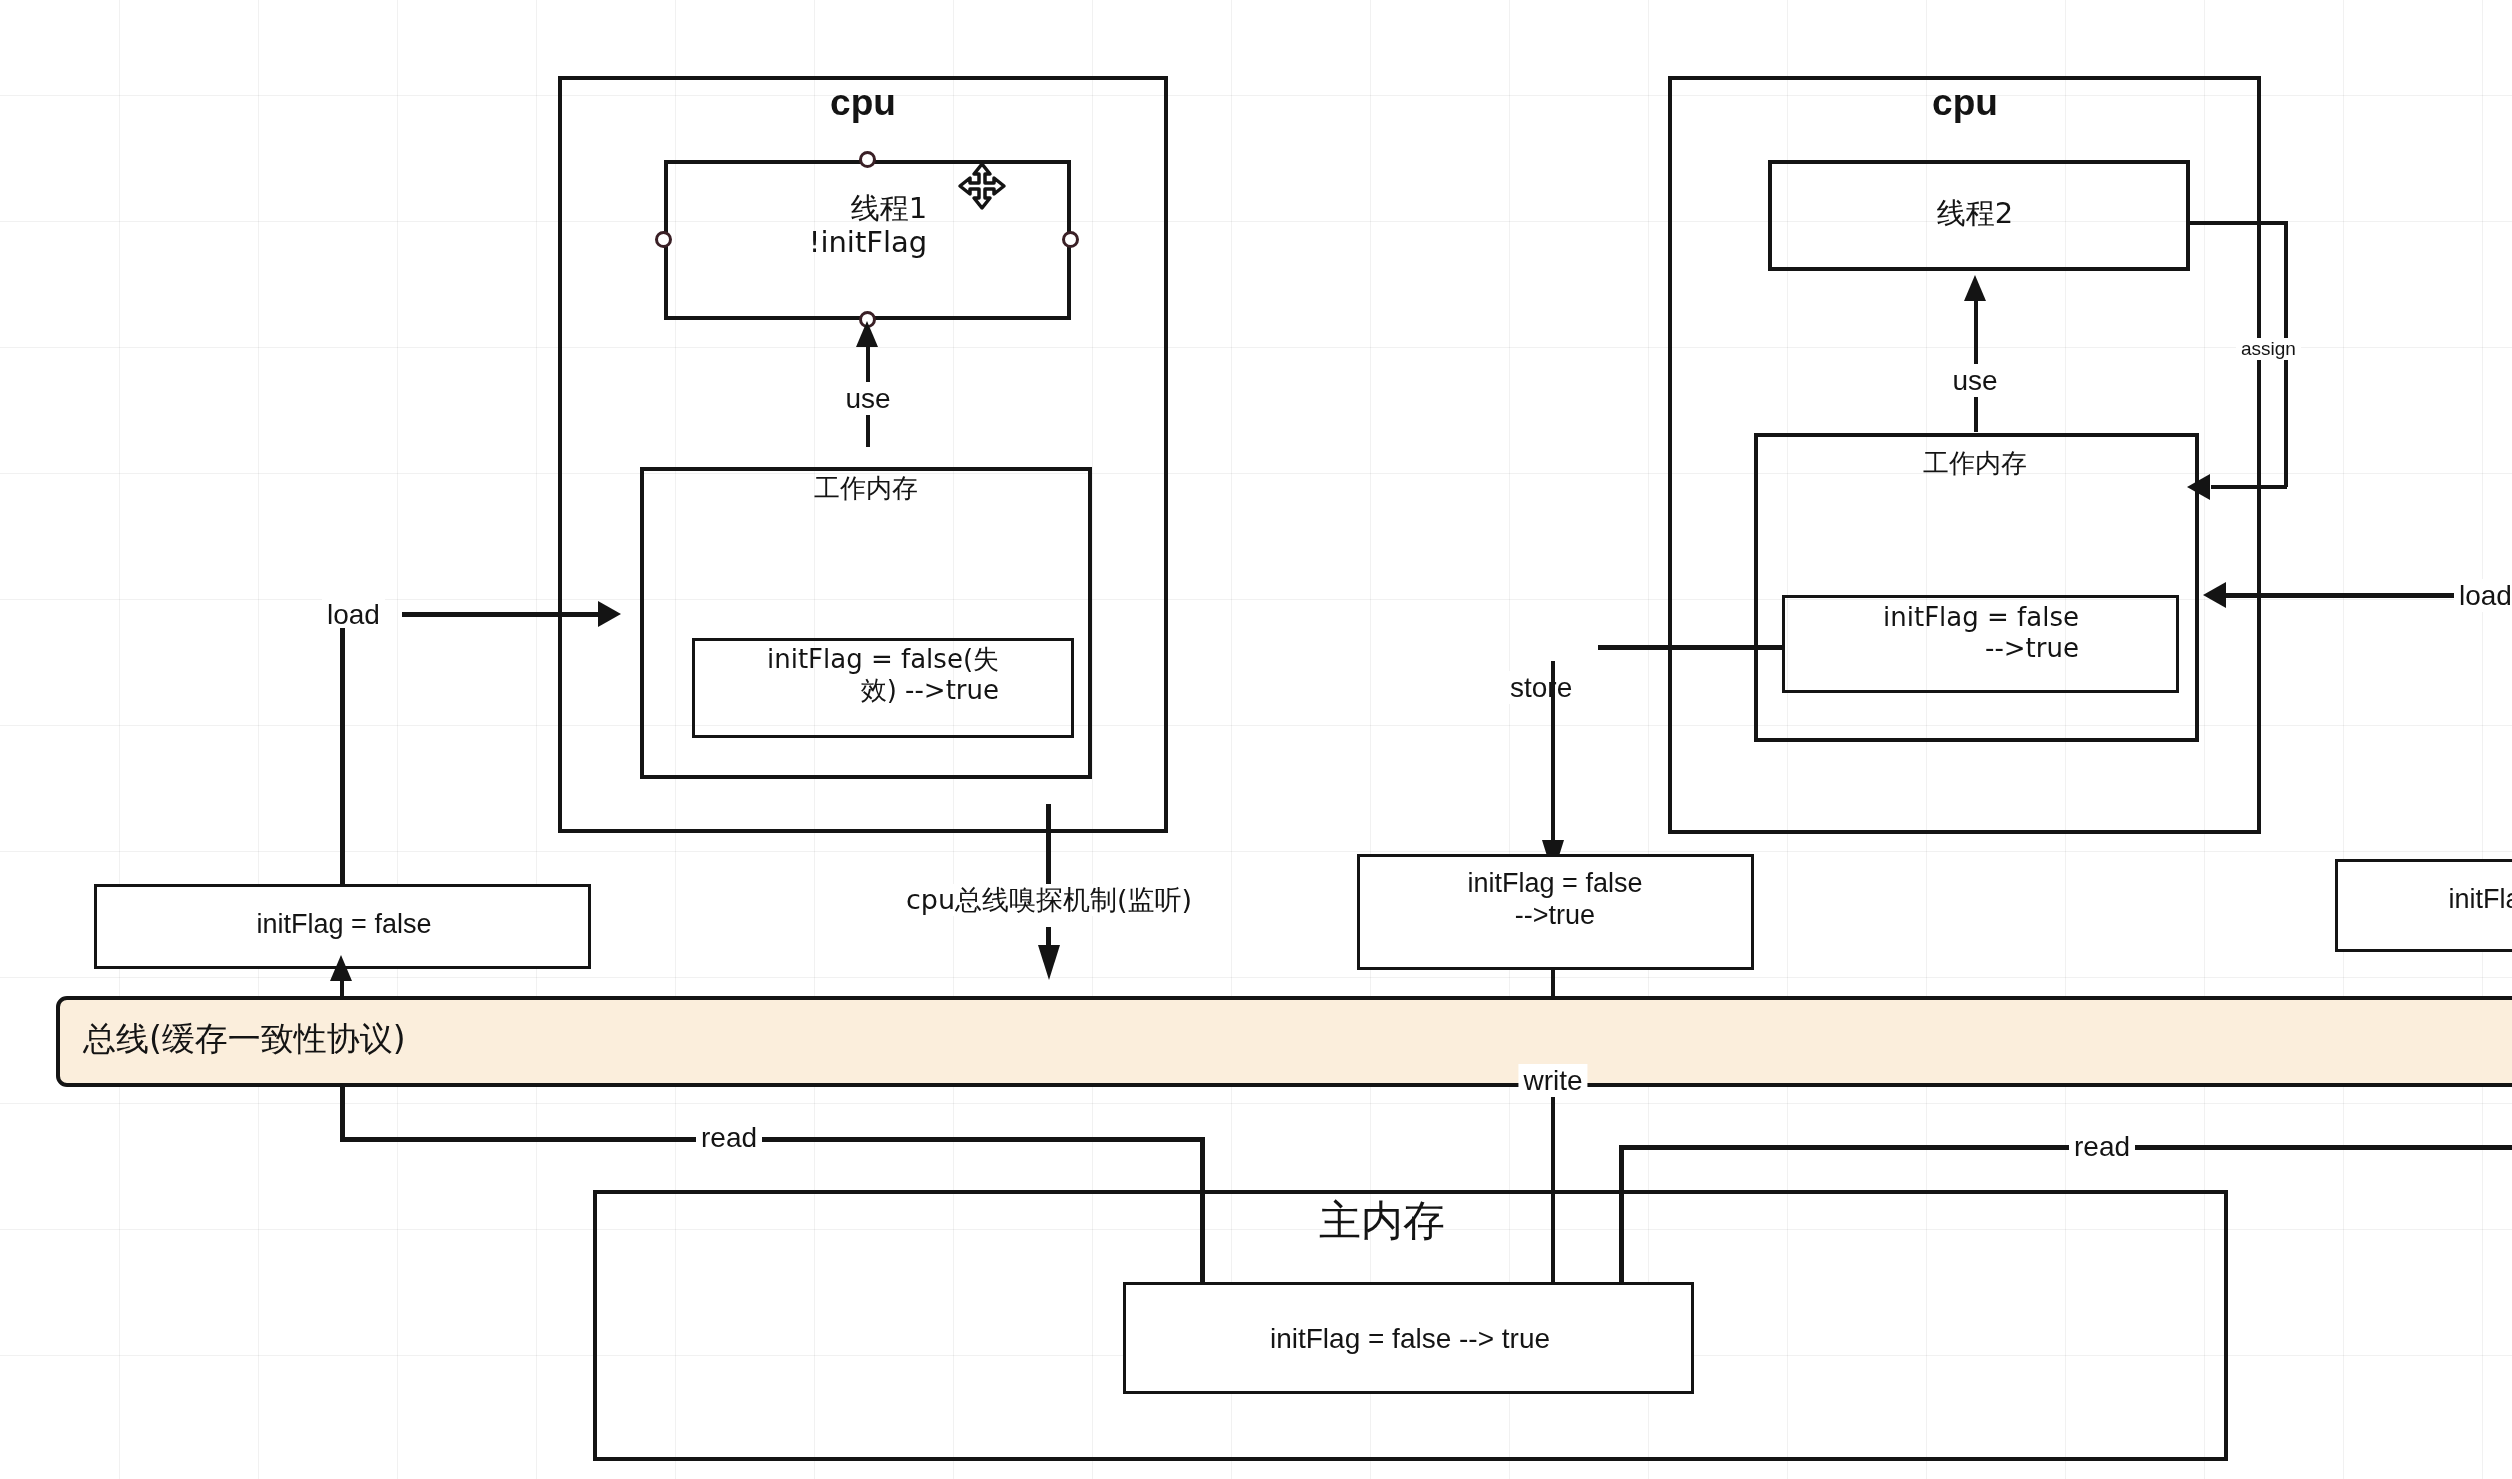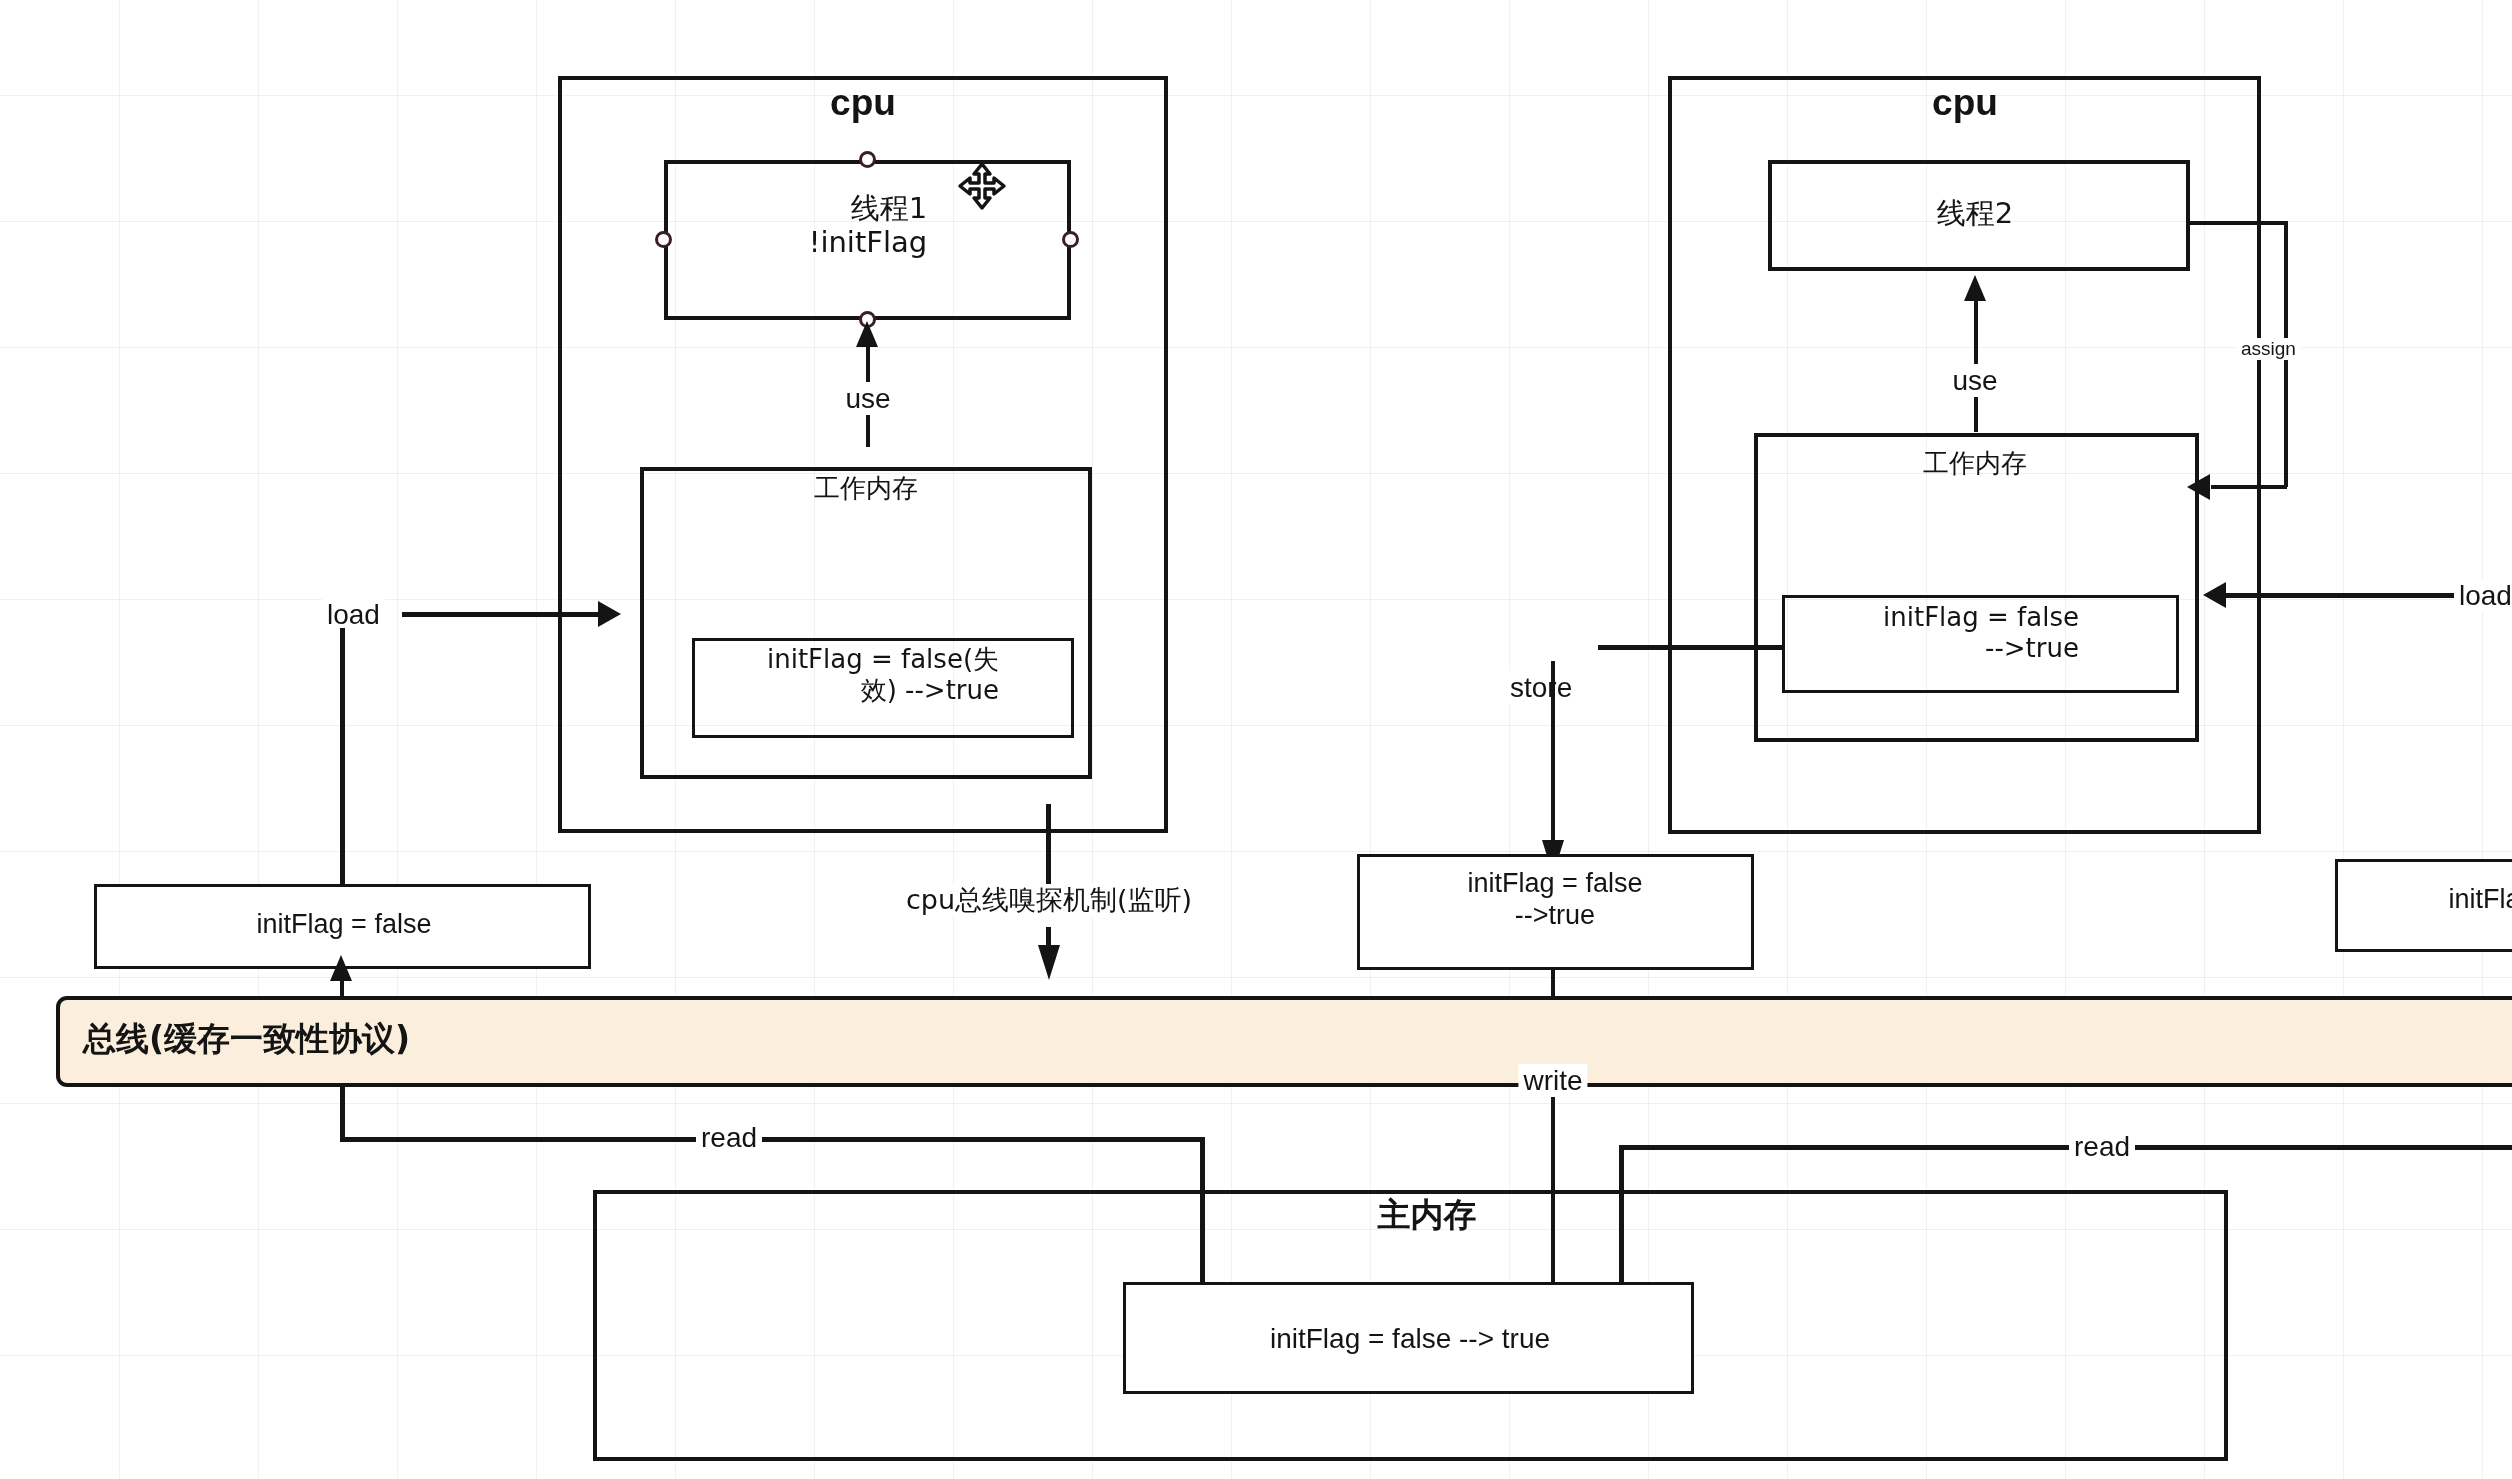--- a/index.html
+++ b/index.html
@@ -57,21 +57,21 @@
   }
   
   #bus{
     position:absolute;
     border:4.5px solid #141414;
     border-radius:11px;
     box-sizing:border-box;
   }
   #bus-label{
     position:absolute;
-    font-weight:bold;
+    font-weight:normal;
     color:#141414;
   }
   
   .chip{background:#ffffff;padding:0 5px;}
   .cursor-move{position:absolute;}
 </style>
 </head>
 <body>
 
 <div id="stage">
@@ -182,18 +182,18 @@
   <div class="vline t" style="left:1551px;top:1087px;height:186px;"></div>
   <div class="lbl ctr chip" style="left:1553px;top:1064px;font-size:28px;">write</div>
   <div class="vline t" style="left:1551px;top:1141px;height:156px;"></div>
   <div class="ar ar-d slim" style="left:1542px;top:1291px;"></div>
 
   <div class="hline" style="left:1619px;top:1145px;width:918px;"></div>
   <div class="lbl chip" style="left:2069px;top:1130px;font-size:28px;">read</div>
   <div class="vline" style="left:1619px;top:1145px;height:140px;"></div>
 
   <div class="box" style="left:593px;top:1190px;width:1635px;height:271px;"></div>
-  <div class="lbl ctr cn" style="left:1427px;top:1196px;font-size:33px;font-weight:bold;">主内存</div>
+  <div class="lbl ctr cn" style="left:1382px;top:1196px;font-size:42px;font-weight:normal;">主内存</div>
   <div class="box thin filled" style="left:1123px;top:1282px;width:571px;height:112px;"></div>
   <div class="lbl ctr" style="left:1410px;top:1322px;font-size:28px;text-align:right;">initFlag = false --&gt; true</div>
 
 </div>
 
 
 </body></html>

